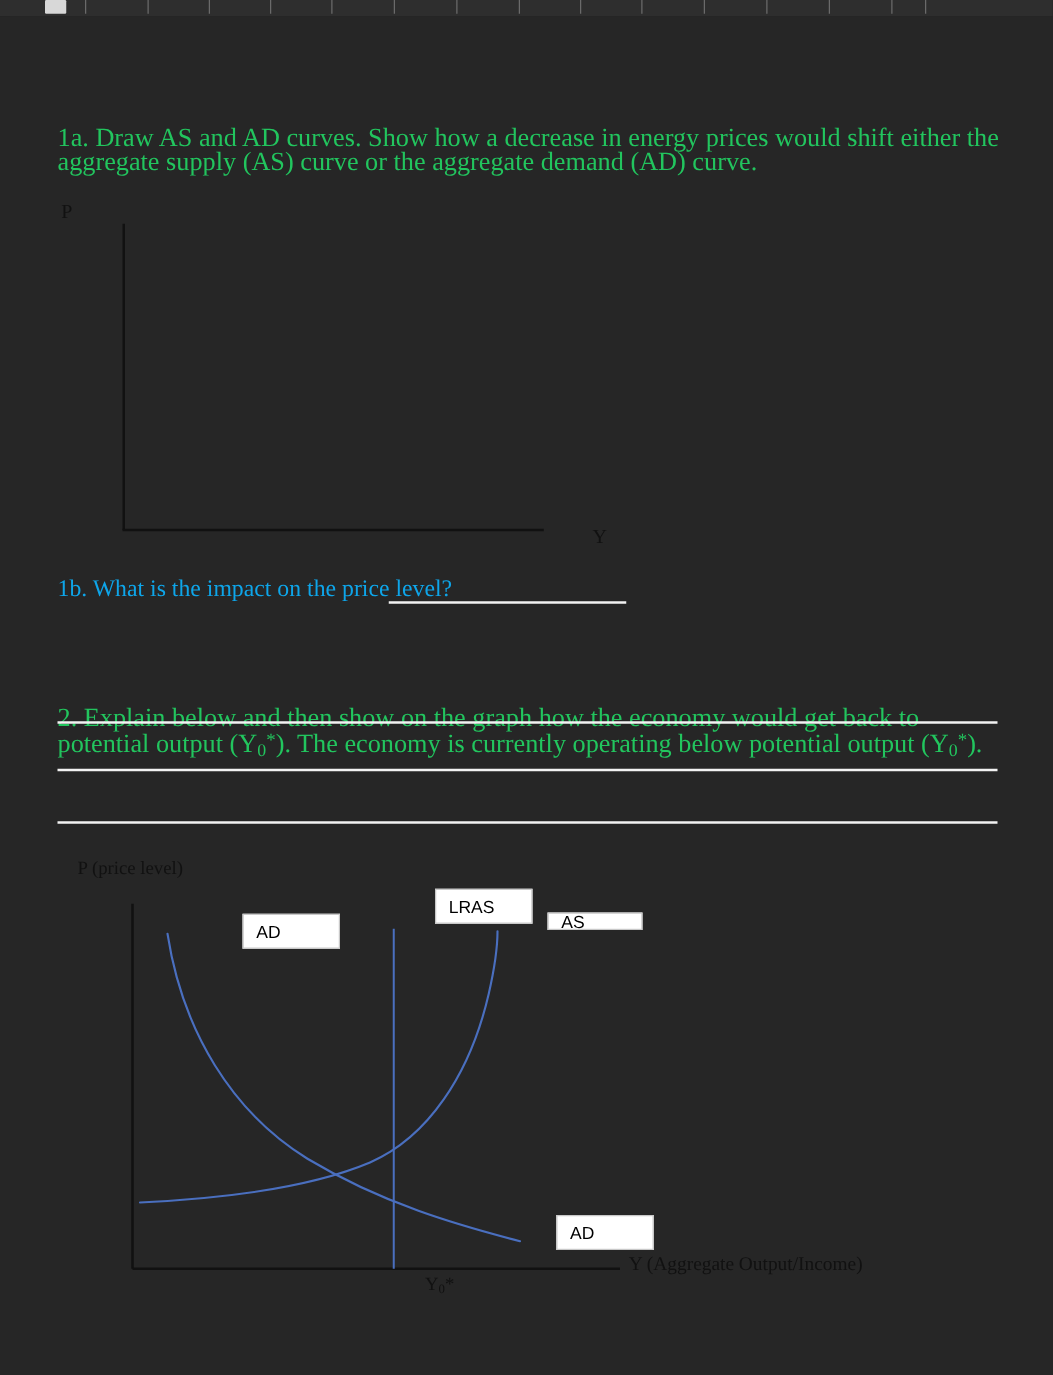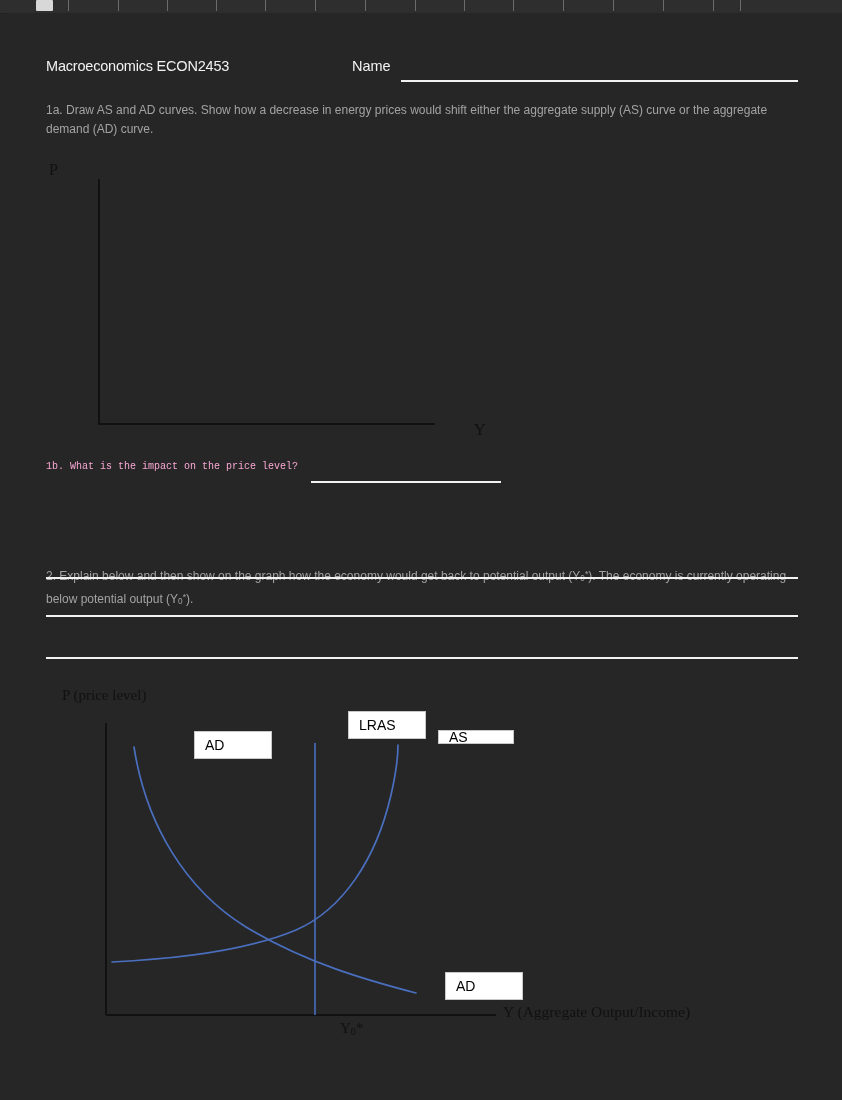--- a/index.html
+++ b/index.html
@@ -87,44 +87,44 @@
     left: 355px;
     top: 22px;
     width: 397px;
     height: 2px;
     background: #f2f2f2;
   }
 
   
   .para {
     position: absolute;
-    color: #a3a3a3;
-    font-family: Liberation Sans, sans-serif;
-    font-size: 12px;
+    color: #22c55e;
+    font-family: Liberation Serif, serif;
+    font-size: 21px;
     line-height: 19px;
     text-rendering: optimizeLegibility;
   }
   #q1a {
     left: 38px;
     top: 88px;
     width: 760px;
   }
   #q1b-wrap {
     position: absolute;
     left: 38px;
     top: 448px;
     width: 760px;
     height: 24px;
   }
   #q1b {
     position: absolute;
     left: 0; top: 0;
-    color: #f9a8d4;
-    font-family: Liberation Mono, monospace;
-    font-size: 10px;
+    color: #0ea5e9;
+    font-family: Liberation Serif, serif;
+    font-size: 19px;
     white-space: nowrap;
   }
   #q1b-rule {
     position: absolute;
     left: 265px;
     top: 20px;
     width: 190px;
     height: 2px;
     background: #f2f2f2;
   }
@@ -258,25 +258,20 @@
   <div class="tick" style="left:563px"></div>
   <div class="tick" style="left:613px"></div>
   <div class="tick" style="left:663px"></div>
   <div class="tick" style="left:713px"></div>
   <div class="tick" style="left:740px"></div>
 </div>
 
 <div id="page">
   <div class="doc">
 
-    <div class="header-row">
-      <div class="course-title">Macroeconomics ECON2453</div>
-      <div class="name-label">Name</div>
-      <div class="name-rule"></div>
-    </div>
 
     <div class="para" id="q1a">1a.  Draw AS and AD curves.  Show how a decrease in energy prices would shift either the aggregate supply (AS) curve or the aggregate demand (AD) curve.</div>
 
     <div id="graph1">
       <div class="axis-letter lbl-p">P</div>
       <div class="axis-v"></div>
       <div class="axis-h"></div>
       <div class="axis-letter lbl-y">Y</div>
     </div>
 

